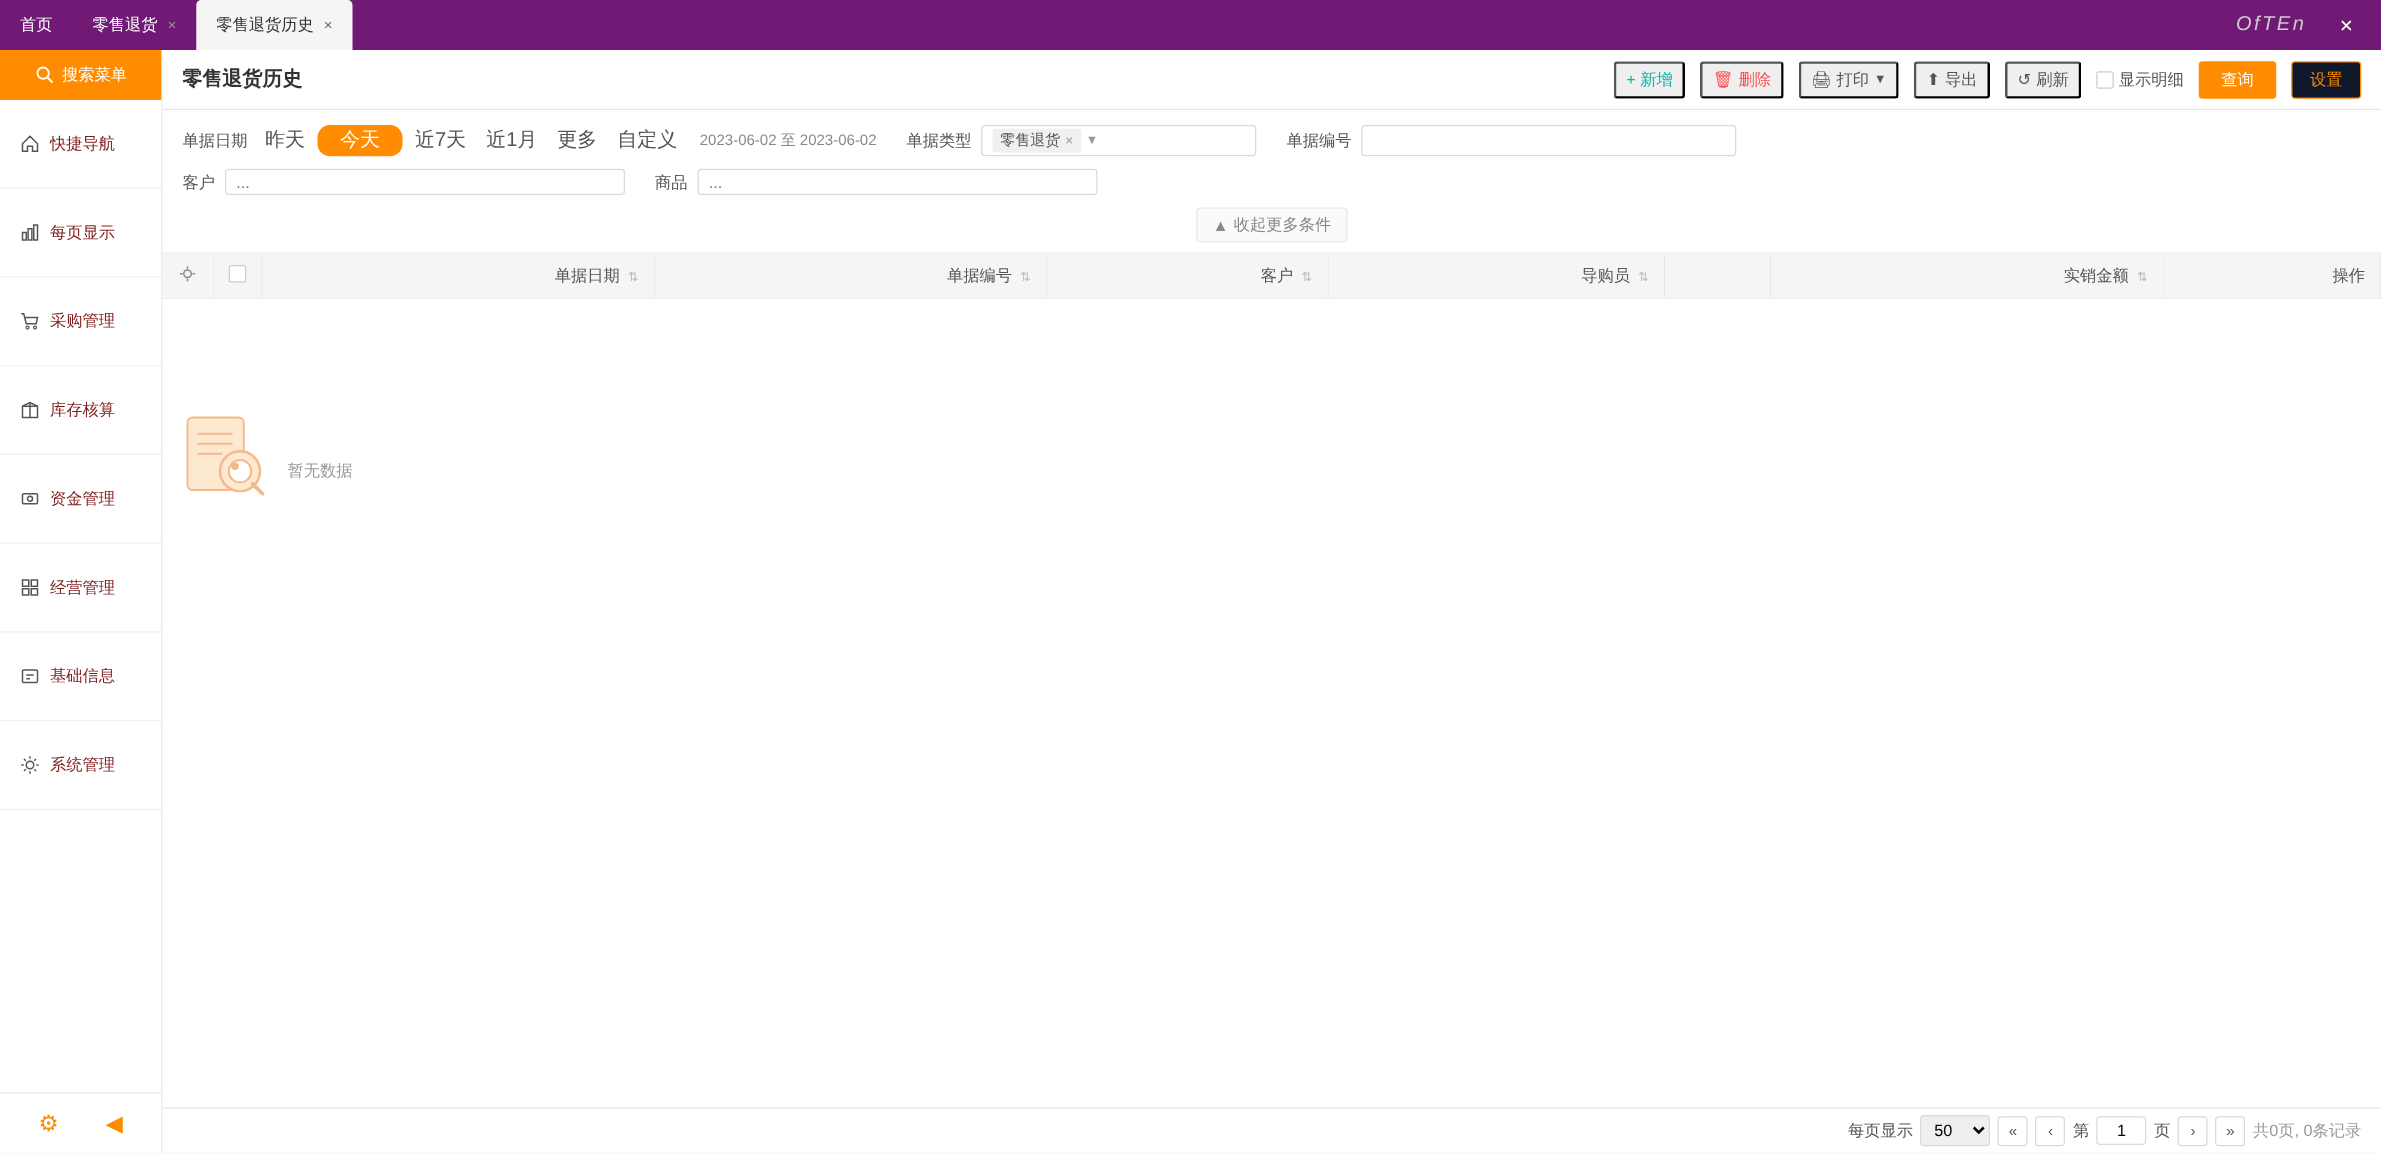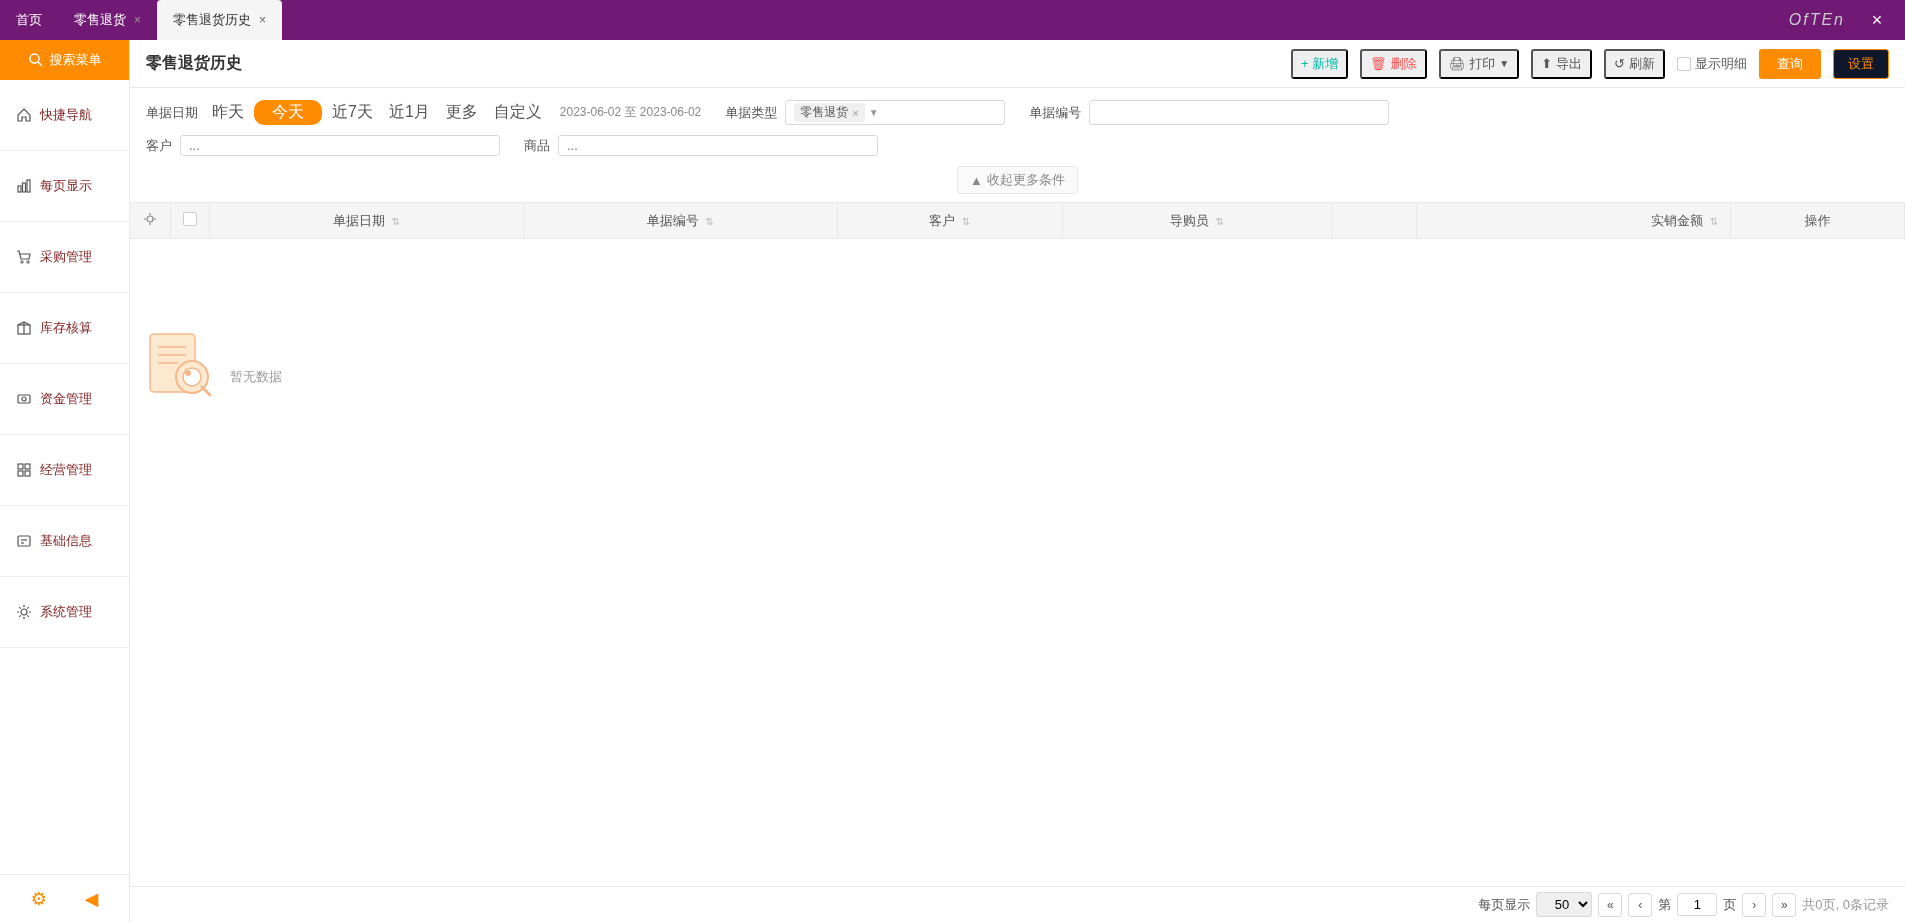--- a/index.html
+++ b/index.html
@@ -298,21 +298,21 @@
     .data-table {
       width: 100%;
       border-collapse: collapse;
       font-size: 13px;
     }
     .data-table th {
       background: #f5f5f5;
       border-bottom: 1px solid #e8e8e8;
       border-right: 1px solid #e8e8e8;
       padding: 8px 12px;
-      text-align: center;
+      text-align: right;
       font-weight: normal;
       color: #555;
       white-space: nowrap;
       position: sticky;
       top: 0;
       z-index: 1;
     }
     .data-table th .sort-icon { color: #bbb; font-size: 10px; margin-left: 3px; }
     .data-table td {
       border-bottom: 1px solid #f0f0f0;
@@ -356,21 +356,20 @@
       display: flex;
       align-items: center;
       gap: 6px;
     }
     .page-size-select {
       border: 1px solid #d9d9d9;
       border-radius: 3px;
       padding: 3px 6px;
       font-size: 13px;
       outline: none;
-      text-align: right;
     }
     .page-nav-btn {
       width: 24px;
       height: 24px;
       border: 1px solid #d9d9d9;
       border-radius: 3px;
       background: #fff;
       display: flex;
       align-items: center;
       justify-content: center;

